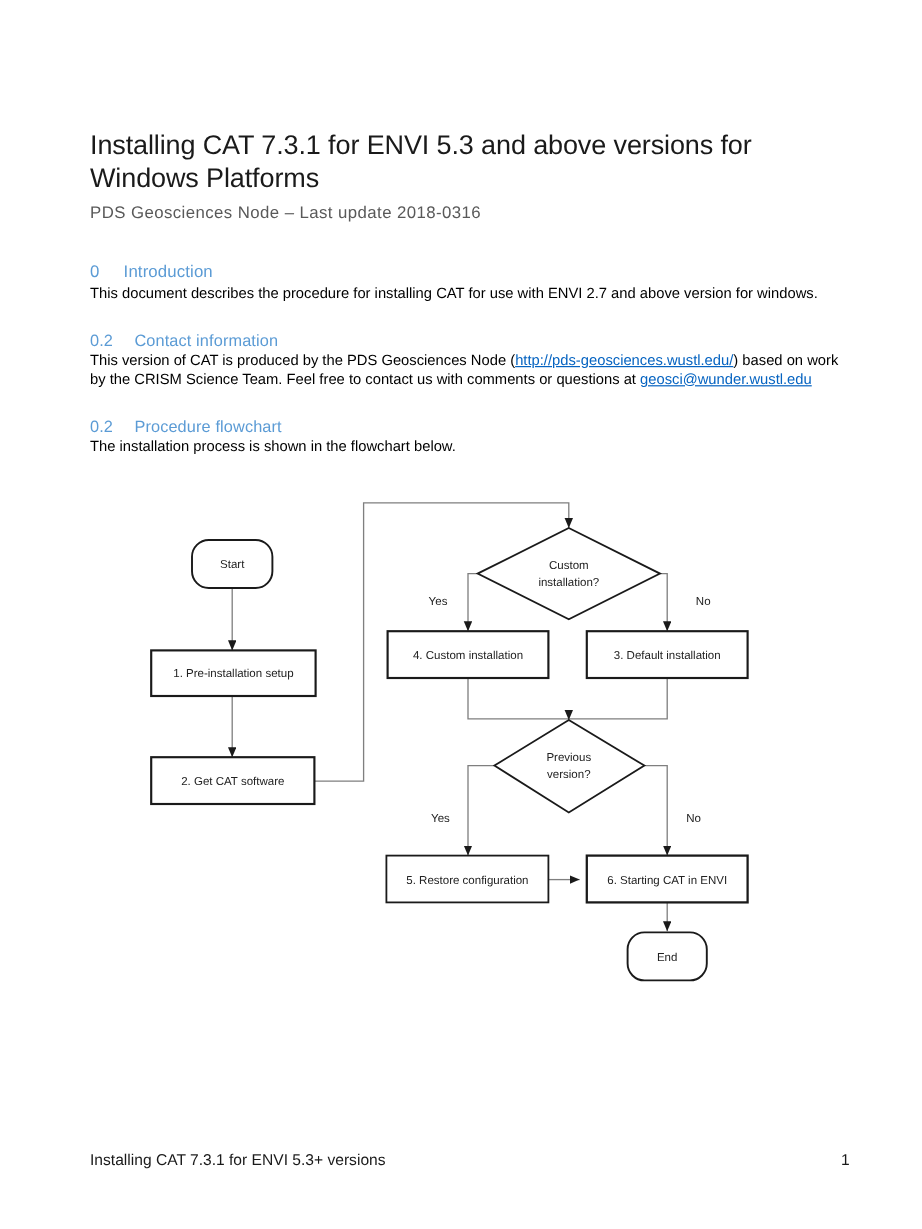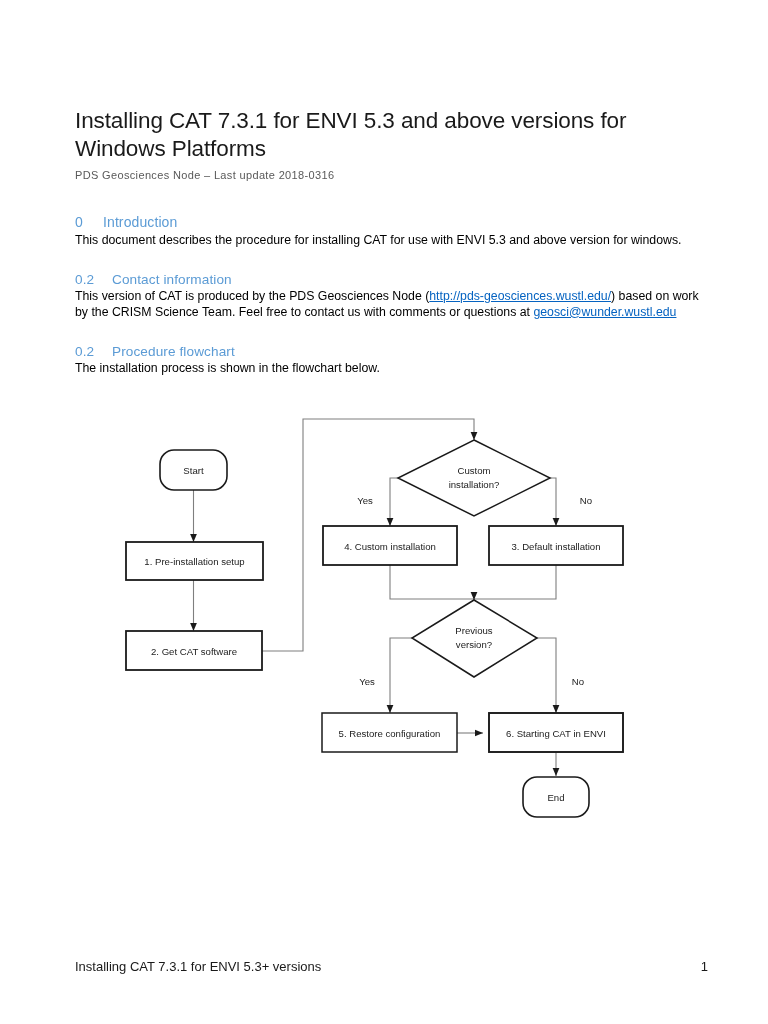--- a/index.html
+++ b/index.html
@@ -30,21 +30,21 @@
   .doc-title {
     font-size: 22.5px;
     font-weight: 400;
     line-height: 1.26;
     color: #1a1a1a;
     margin: 0;
     padding-top: 107px;
     letter-spacing: -0.1px;
   }
   .doc-subtitle {
-    font-size: 11px;
+    font-size: 14px;
     color: #595959;
     margin: 5px 0 0 0;
     letter-spacing: 0.35px;
     font-weight: 400;
   }
 
   
   h2.h1-style {
     font-size: 14px;
     font-weight: 400;
@@ -112,21 +112,21 @@
 <div id="page">
 
   <div class="content">
 
     <h1 class="doc-title">Installing CAT 7.3.1 for ENVI 5.3 and above versions for Windows Platforms</h1>
     <p class="doc-subtitle">PDS Geosciences Node – Last update 2018-0316</p>
 
     <h2 class="h1-style">
       <span class="num">0</span><span>Introduction</span>
     </h2>
-    <p class="body-text">This document describes the procedure for installing CAT for use with ENVI 5.3 and above version for windows.</p>
+    <p class="body-text">This document describes the procedure for installing CAT for use with ENVI 2.7 and above version for windows.</p>
 
     <h3 class="h2-style">
       <span class="num">0.2</span><span>Contact information</span>
     </h3>
     <p class="body-text"><span>This version of CAT is produced by the PDS Geosciences Node (</span><a class="doclink" href="#">http://pds-geosciences.wustl.edu/</a><span>) based on work by the CRISM Science Team. Feel free to contact us with comments or questions at </span><a class="doclink" href="#">geosci@wunder.wustl.edu</a></p>
 
     <h3 class="h2-style">
       <span class="num">0.2</span><span>Procedure flowchart</span>
     </h3>
     <p class="body-text">The installation process is shown in the flowchart below.</p>

